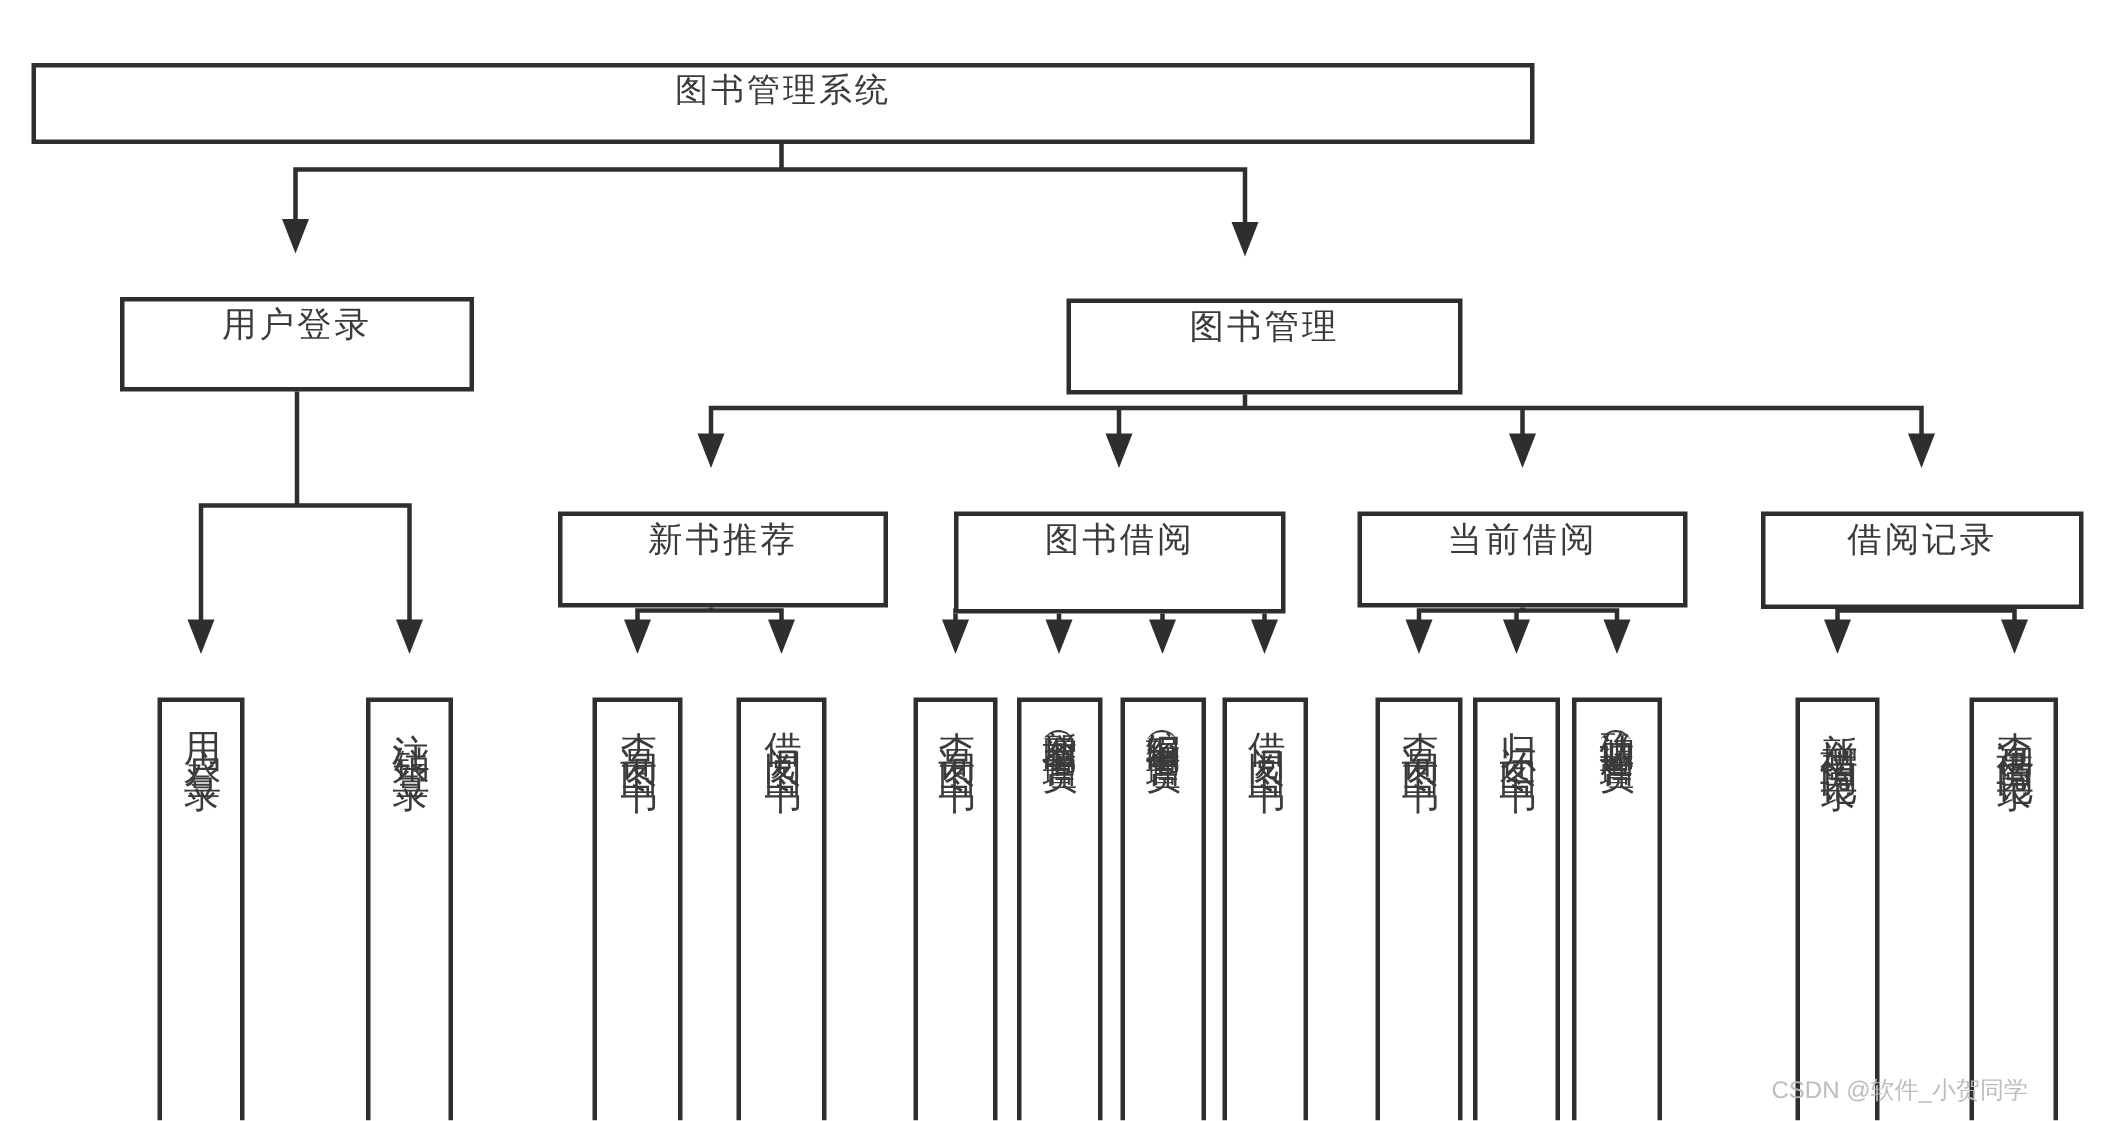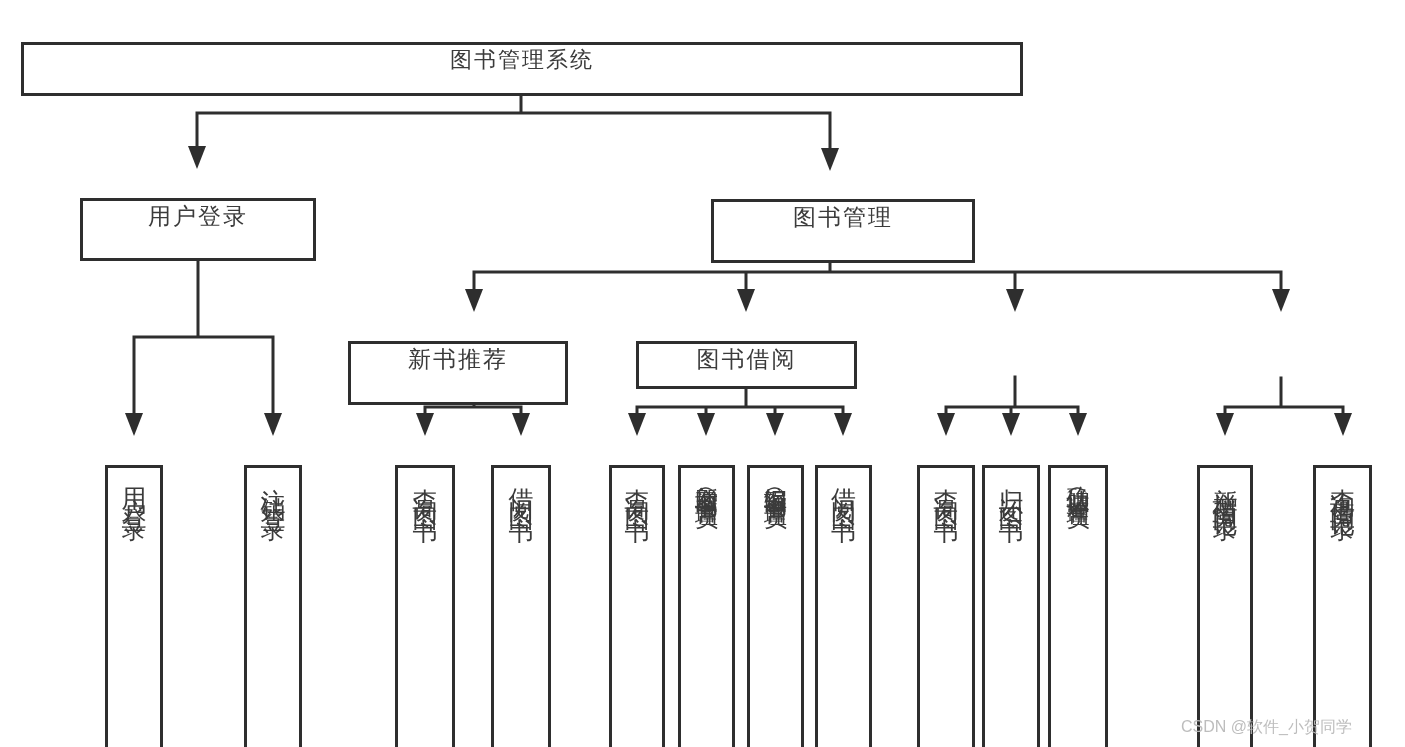--- a/index.html
+++ b/index.html
@@ -131,25 +131,31 @@
     <span>图书管理系统</span>
   </div>
 
   <div class="box hbox" style="left:80px; top:170px; width:236px; height:63px;">
     <span>用户登录</span>
   </div>
   <div class="box hbox" style="left:711px; top:171px; width:264px; height:64px;">
     <span>图书管理</span>
   </div>
 
-  <div class="box hbox" style="left:348px; top:313px; width:220px; height:64px;">
+  <div class="box hbox" style="left:372px; top:313px; width:220px; height:64px;">
     <span>新书推荐</span>
   </div>
-  <div class="box hbox" style="left:636px; top:313px; width:221px; height:48px;">
+  <div class="box hbox" style="left:636px; top:313px; width:221px; height:68px;">
     <span>图书借阅</span>
+  </div>
+  <div class="box hbox" style="left:905px; top:313px; width:220px; height:64px;">
+    <span>当前借阅</span>
+  </div>
+  <div class="box hbox" style="left:1174px; top:313px; width:215px; height:65px;">
+    <span>借阅记录</span>
   </div>
 
   <div class="box vbox" style="left:105px; top:437px; width:58px; height:298px;">
     <span class="vlabel">用户登录</span>
   </div>
   <div class="box vbox" style="left:244px; top:437px; width:58px; height:298px;">
     <span class="vlabel">注销登录</span>
   </div>
 
   <div class="box vbox" style="left:395px; top:437px; width:60px; height:298px;">

